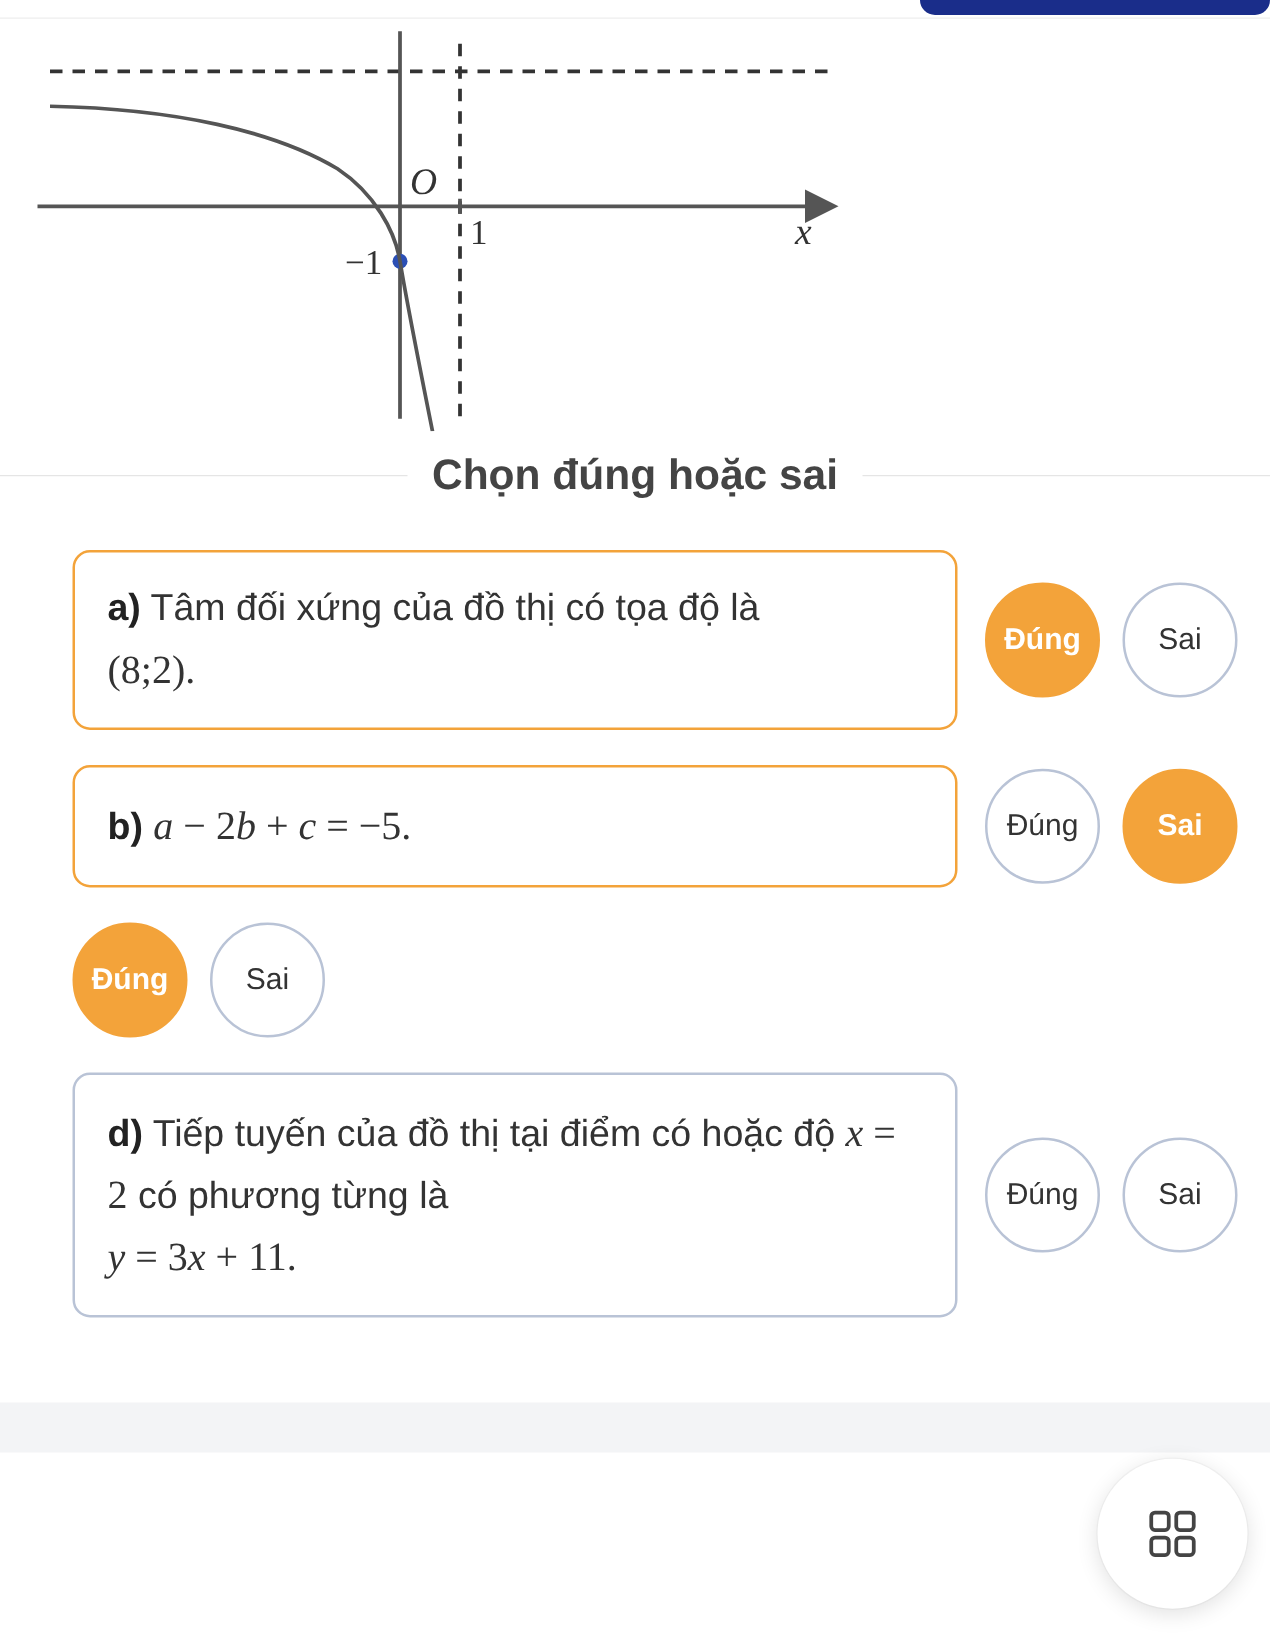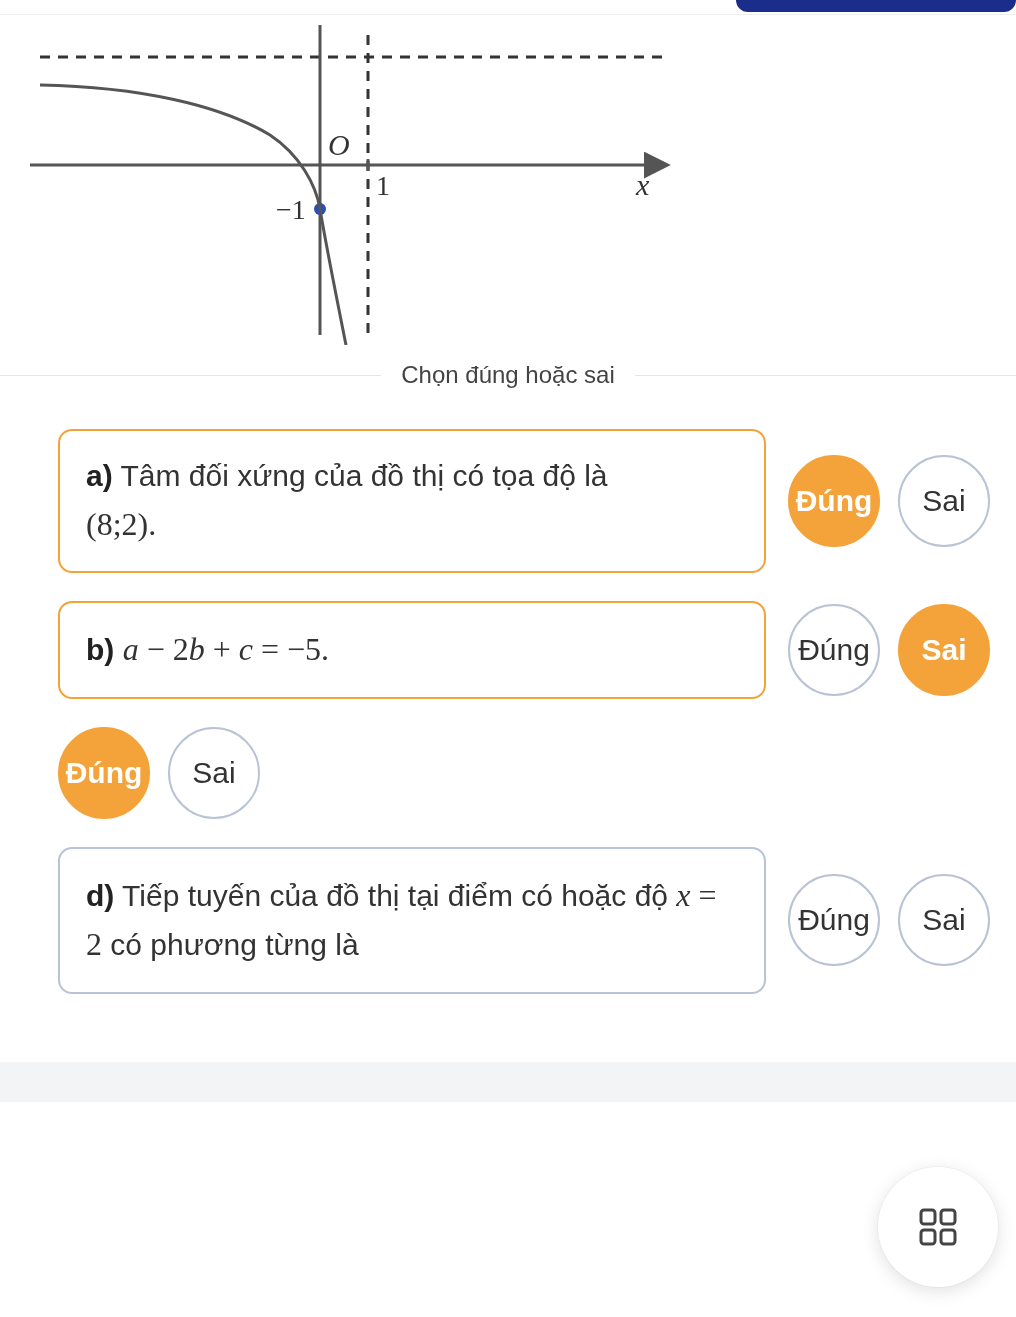--- a/index.html
+++ b/index.html
@@ -35,24 +35,25 @@
     display: flex;
     align-items: center;
     margin: 6px 0 40px 0;
   }
   .section-title-row .line {
     flex: 1;
     height: 1px;
     background: #e5e5e5;
   }
   .section-title {
-    font-size: 24px;
+    font-size: 34px;
     color: #444;
     padding: 0 20px;
     white-space: nowrap;
+    font-weight: bold;
   }
   .questions {
     padding: 0 26px 40px 40px;
   }
   .qrow {
     display: flex;
     align-items: stretch;
     gap: 22px;
     margin-bottom: 28px;
     margin-left: 18px;
@@ -78,21 +79,21 @@
     align-items: center;
     gap: 18px;
   }
   .circle-btn {
     width: 92px;
     height: 92px;
     border-radius: 50%;
     display: flex;
     align-items: center;
     justify-content: center;
-    font-size: 30px;
+    font-size: 24px;
     cursor: pointer;
     user-select: none;
     background: #fff;
     border: 2px solid #b9c3d6;
     color: #333;
   }
   .circle-btn.active {
     background: #f3a33a;
     border-color: #f3a33a;
     color: #fff;
@@ -203,20 +204,21 @@
       <div class="btns">
         <div class="circle-btn active">Đúng</div>
         <div class="circle-btn">Sai</div>
       </div>
     </div>
 
     <div class="qrow">
       <div class="qbox neutral">
         <span class="label">d)</span><span> Tiếp tuyến của đồ thị tại điểm có hoặc độ </span><span class="math"><span class="math-i">x</span> = 2</span><span> có phương từng là </span>
         <br>
+        <span class="math"><span class="math-i">y</span> = 3<span class="math-i">x</span> + 11.</span>
       </div>
       <div class="btns">
         <div class="circle-btn">Đúng</div>
         <div class="circle-btn">Sai</div>
       </div>
     </div>
 
   </div>
 
   <div class="footer-gap"></div>

